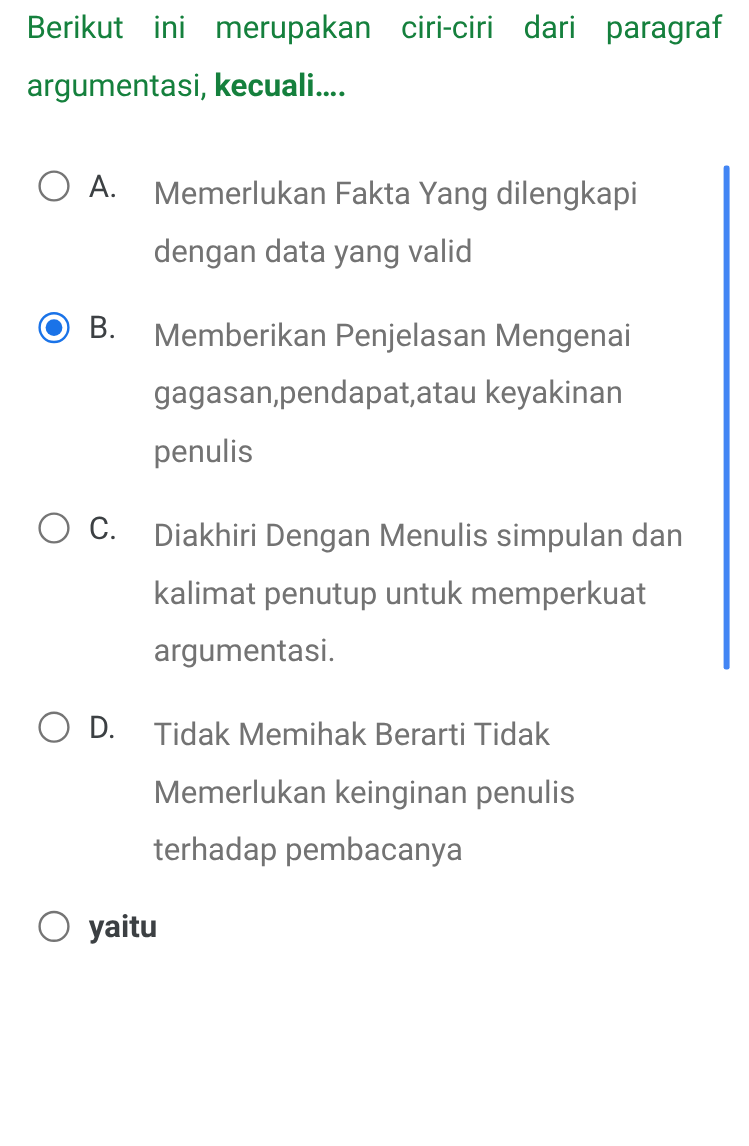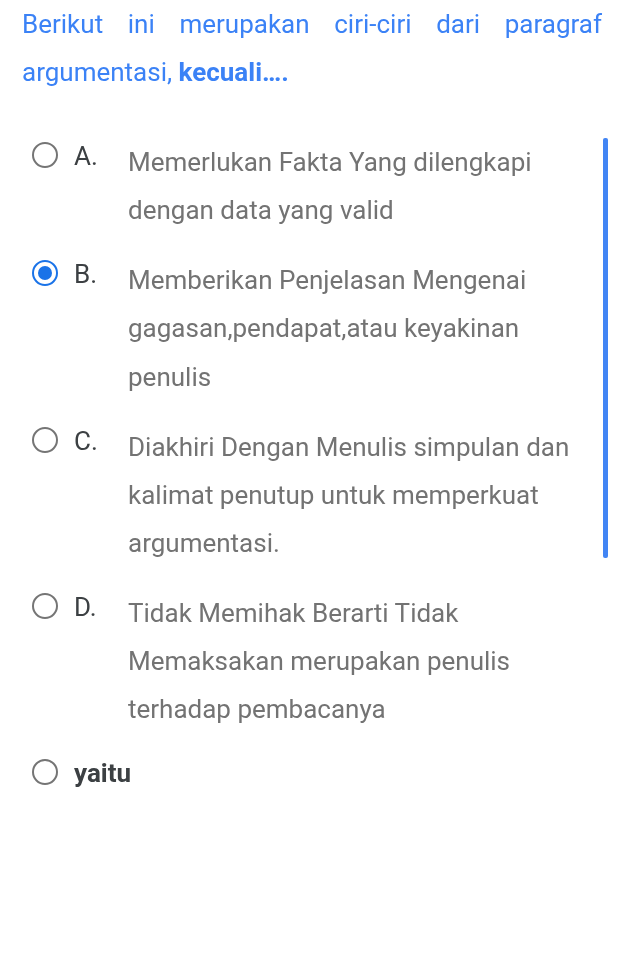--- a/index.html
+++ b/index.html
@@ -18,21 +18,21 @@
     }
     .question-container {
       padding: 0 22px;
       height: 100%;
     }
     .question-text {
       font-size: 26px;
       line-height: 1.85;
       text-align: justify;
       margin-bottom: 42px;
-      color: #3b82f6;
+      color: #15803d;
     }
     .question-text .bold {
       font-weight: 700;
     }
     .options-wrapper {
       position: relative;
     }
     .scroll-indicator {
       position: absolute;
       right: -6px;
@@ -132,21 +132,21 @@
       <div class="option-letter">C.</div>
       <div class="option-text">Diakhiri Dengan Menulis simpulan dan kalimat penutup untuk memperkuat argumentasi.</div>
     </div>
 
     <div class="option-row">
       <div class="radio-wrapper">
         <span class="radio-outer"></span>
 
       </div>
       <div class="option-letter">D.</div>
-      <div class="option-text">Tidak Memihak Berarti Tidak Memaksakan merupakan penulis terhadap pembacanya</div>
+      <div class="option-text">Tidak Memihak Berarti Tidak Memerlukan keinginan penulis terhadap pembacanya</div>
     </div>
 
     <div class="option-row">
       <div class="radio-wrapper">
         <span class="radio-outer"></span>
 
       </div>
       <div class="option-letter" style="width:auto;margin-right:-6px;font-weight:bold;">yaitu</div>
     </div>
 

